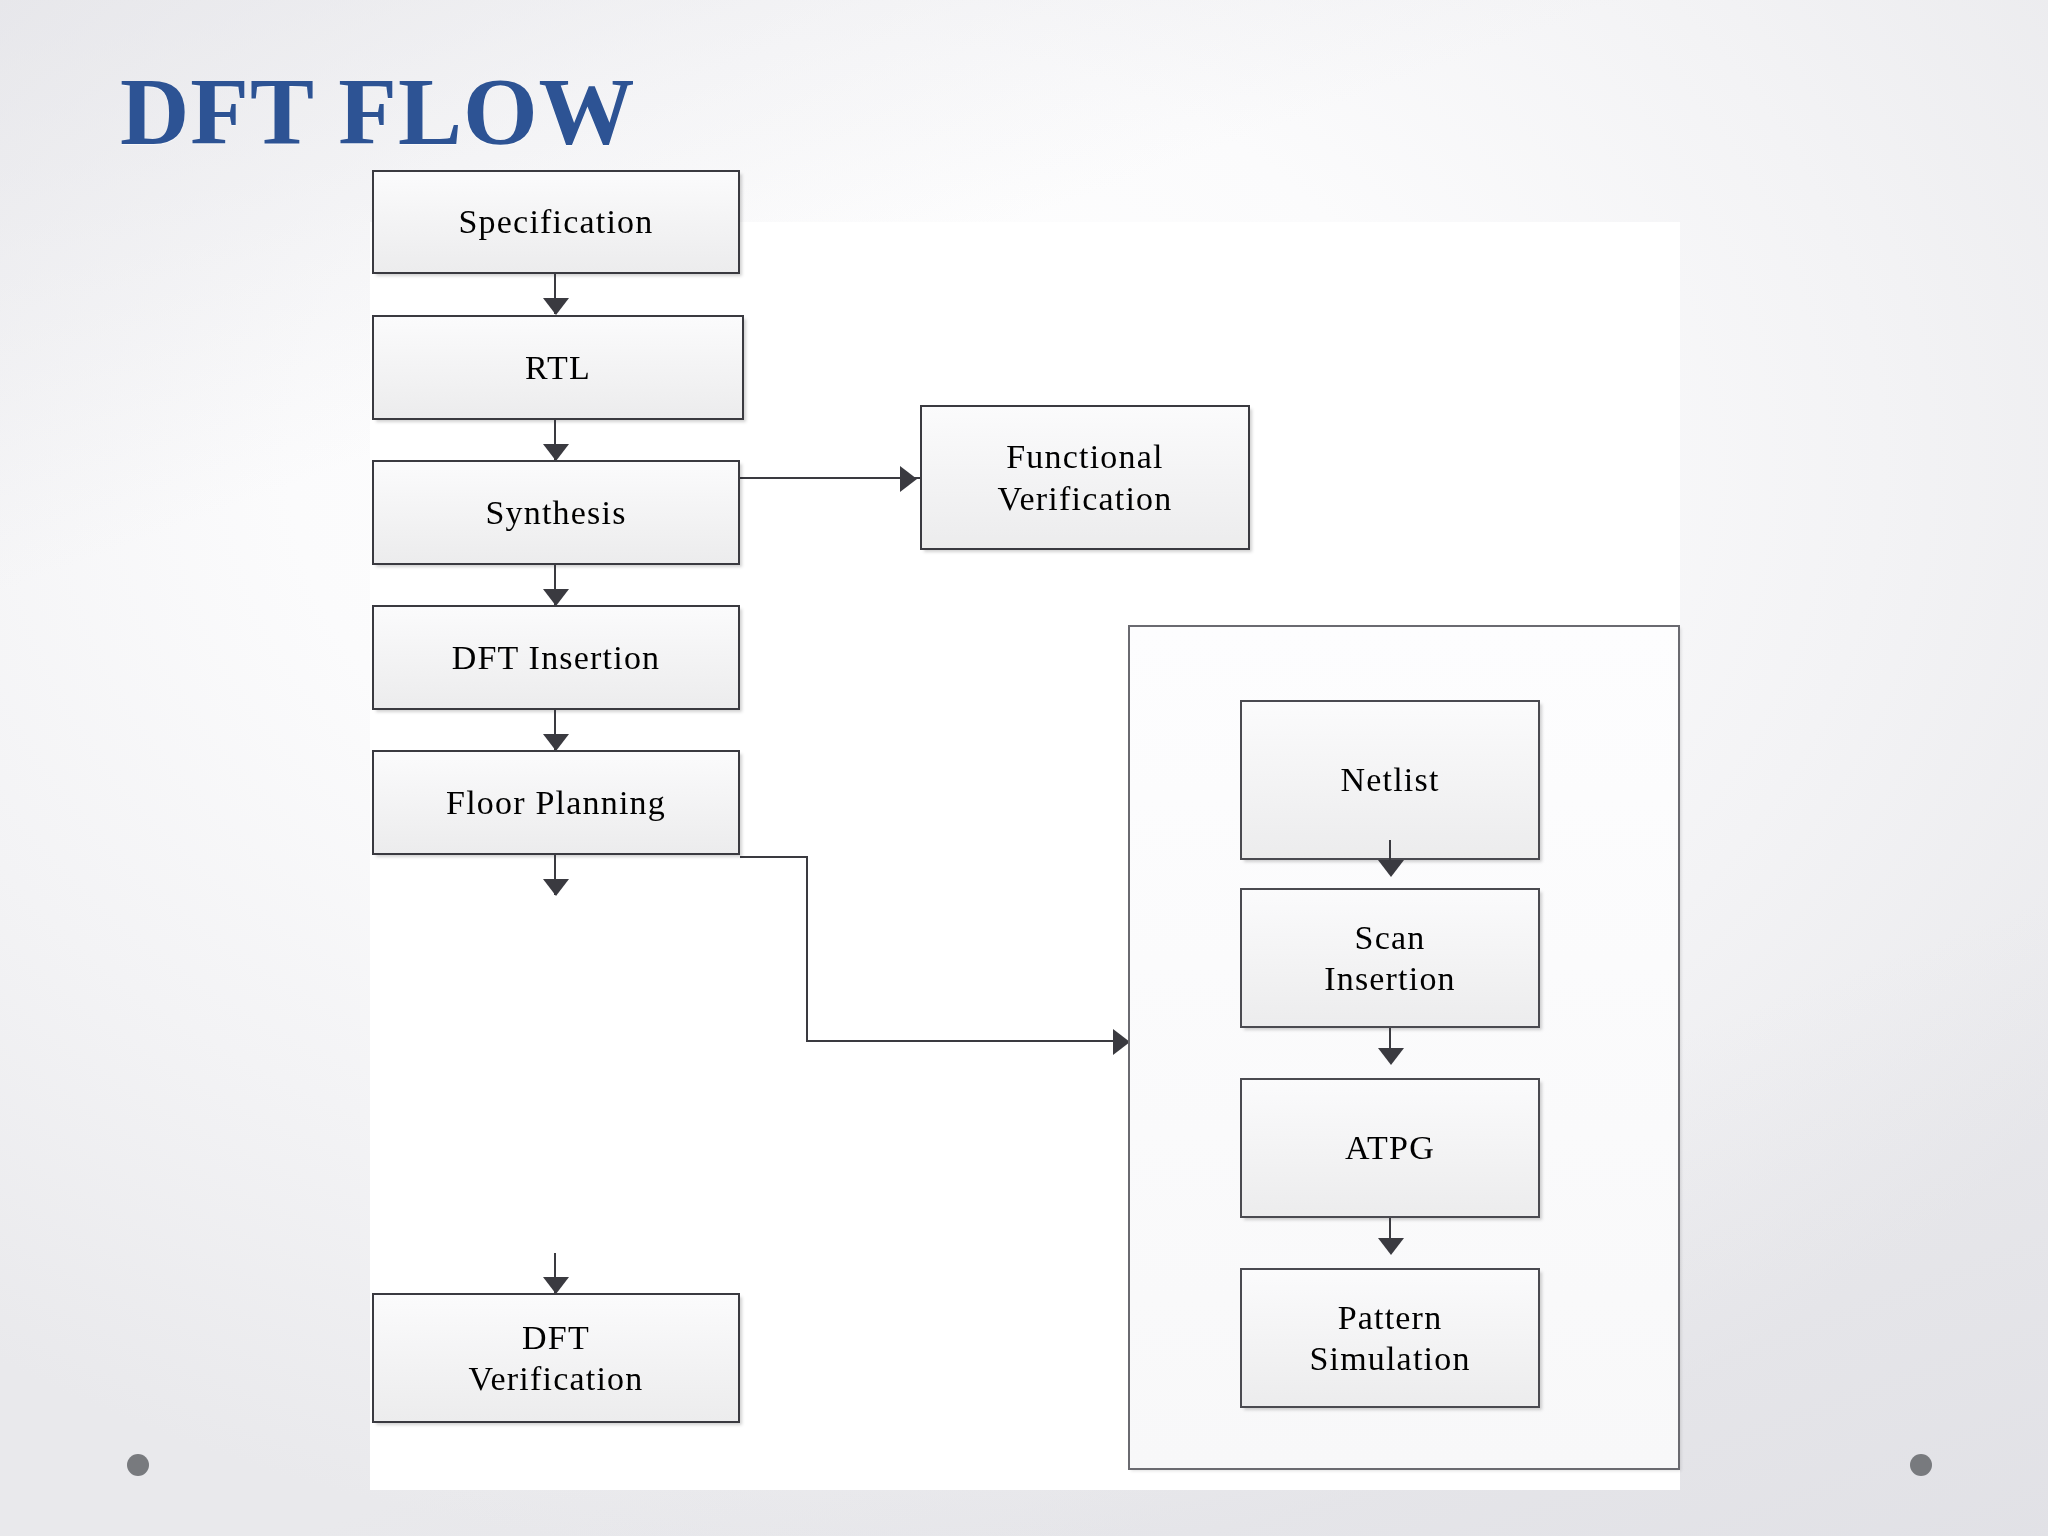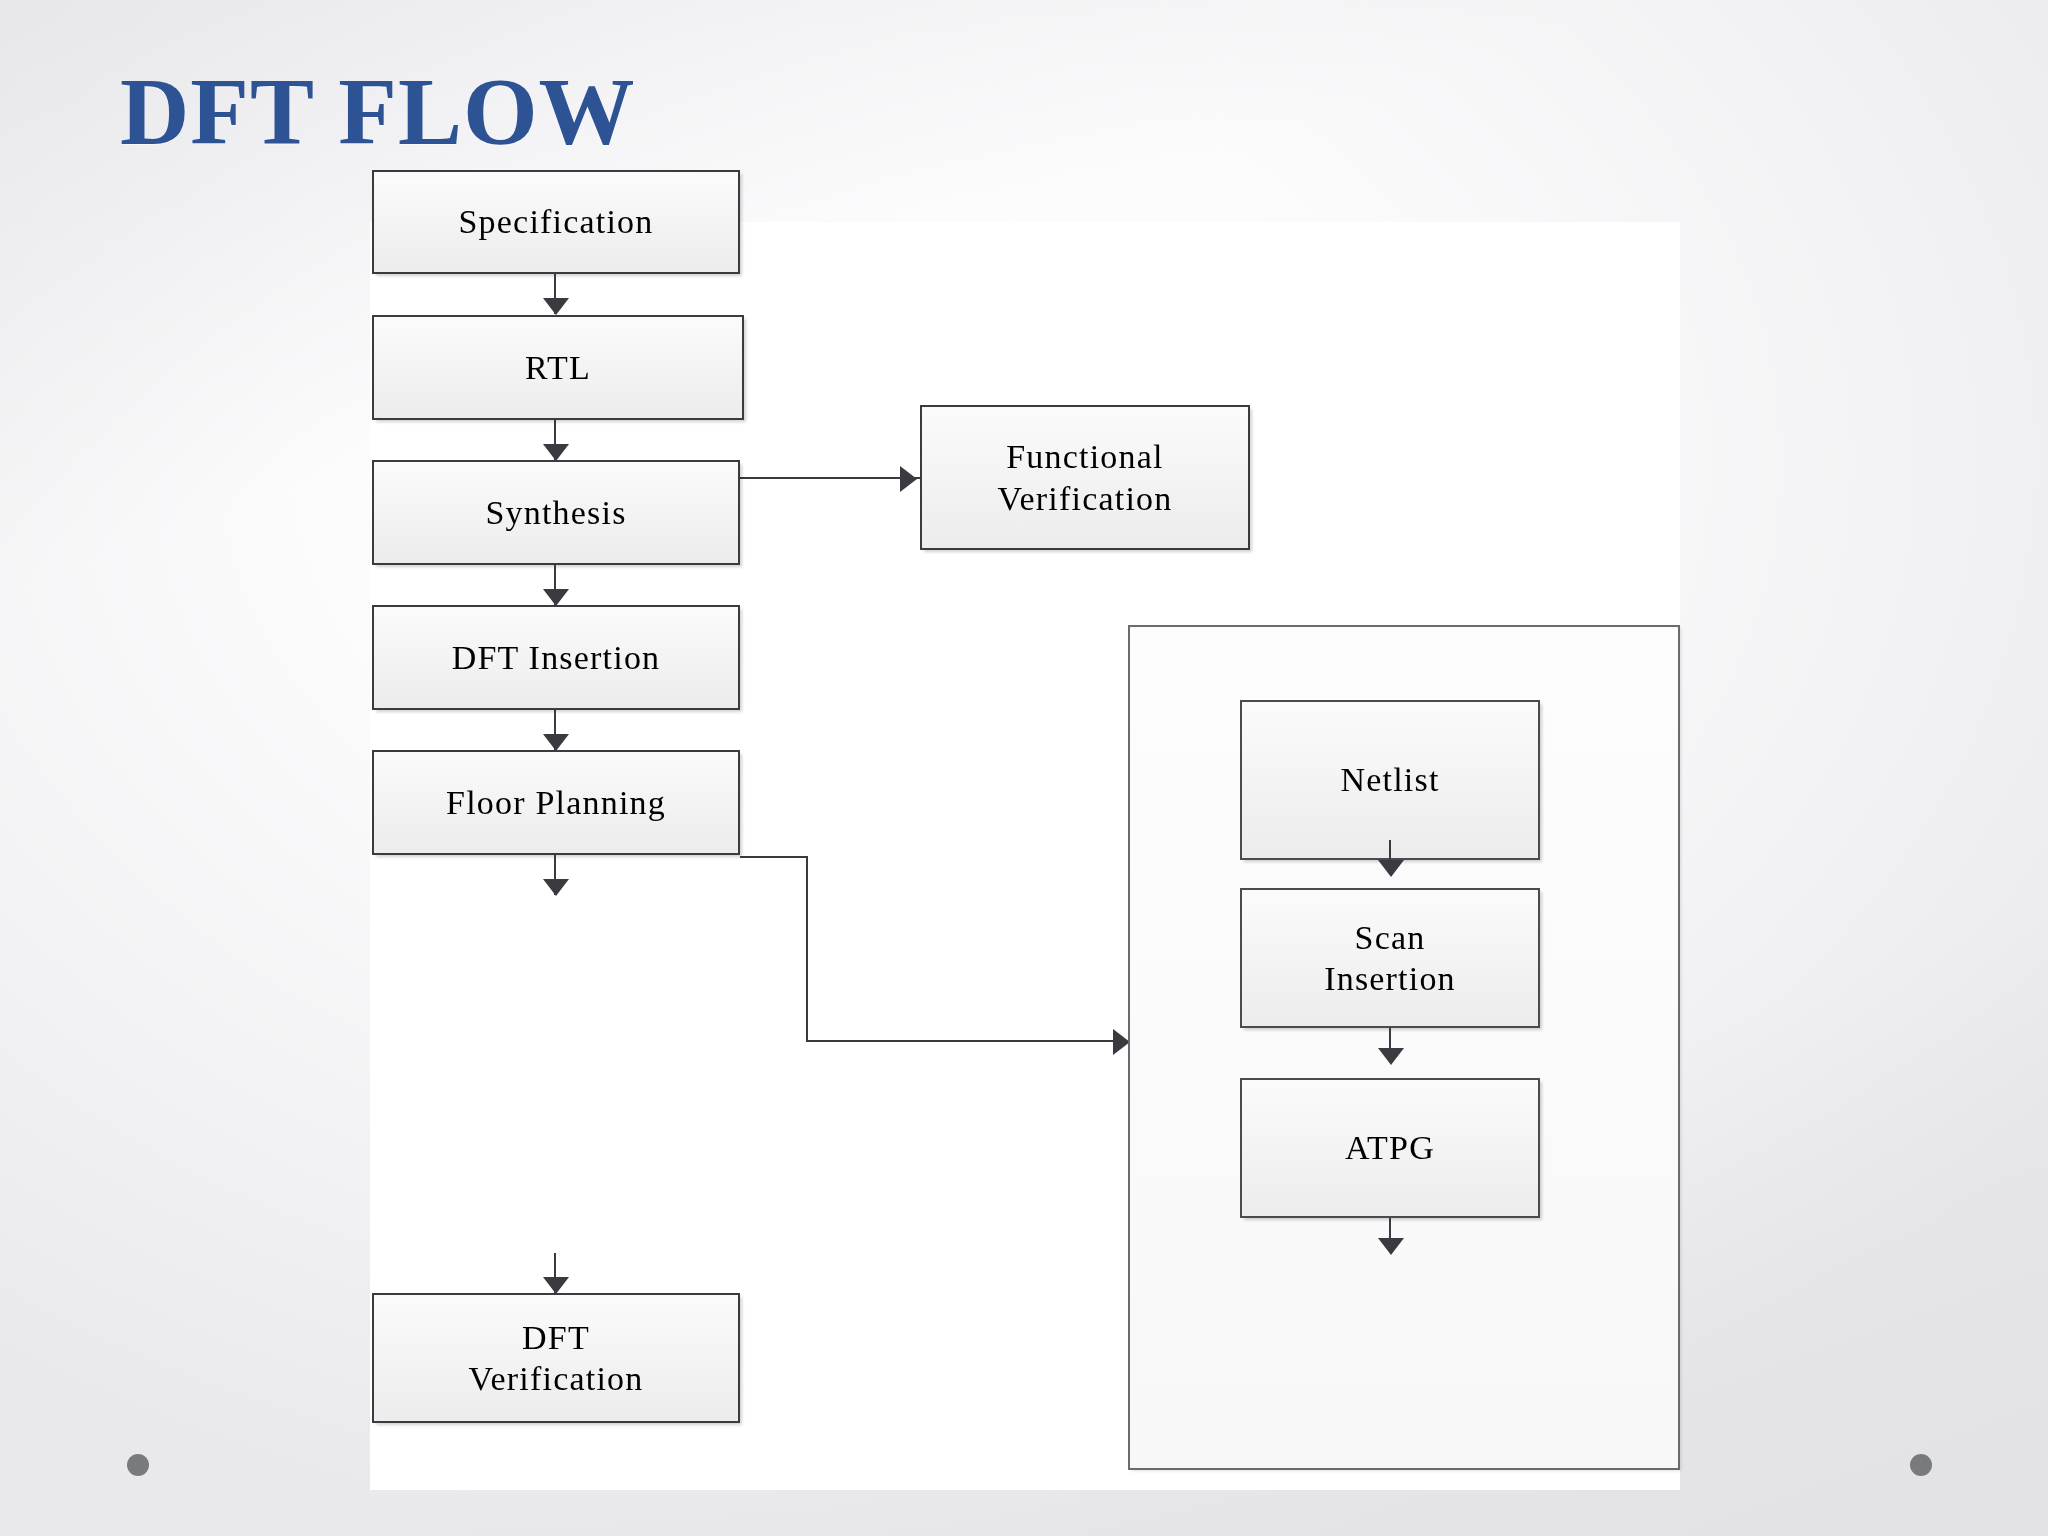--- a/index.html
+++ b/index.html
@@ -199,19 +199,21 @@
 Insertion</div>
 
     <div class="conn-v" style="left:1389px; top:1028px; height:30px;"></div>
     <div class="arrow-down" style="left:1378px; top:1048px;"></div>
 
     <div class="node thin" style="left:1240px; top:1078px; width:300px; height:140px;">ATPG</div>
 
     <div class="conn-v" style="left:1389px; top:1218px; height:30px;"></div>
     <div class="arrow-down" style="left:1378px; top:1238px;"></div>
 
+    <div class="node thin" style="left:1240px; top:1268px; width:300px; height:140px;">Pattern
+Simulation</div>
 
   </div>
 
   <div class="deco-dot" style="left:127px; top:1454px;"></div>
   <div class="deco-dot" style="left:1910px; top:1454px;"></div>
 
 </div>
 
 </body></html>

